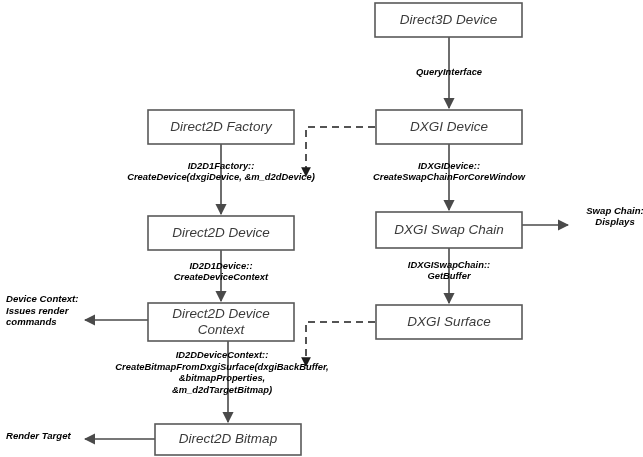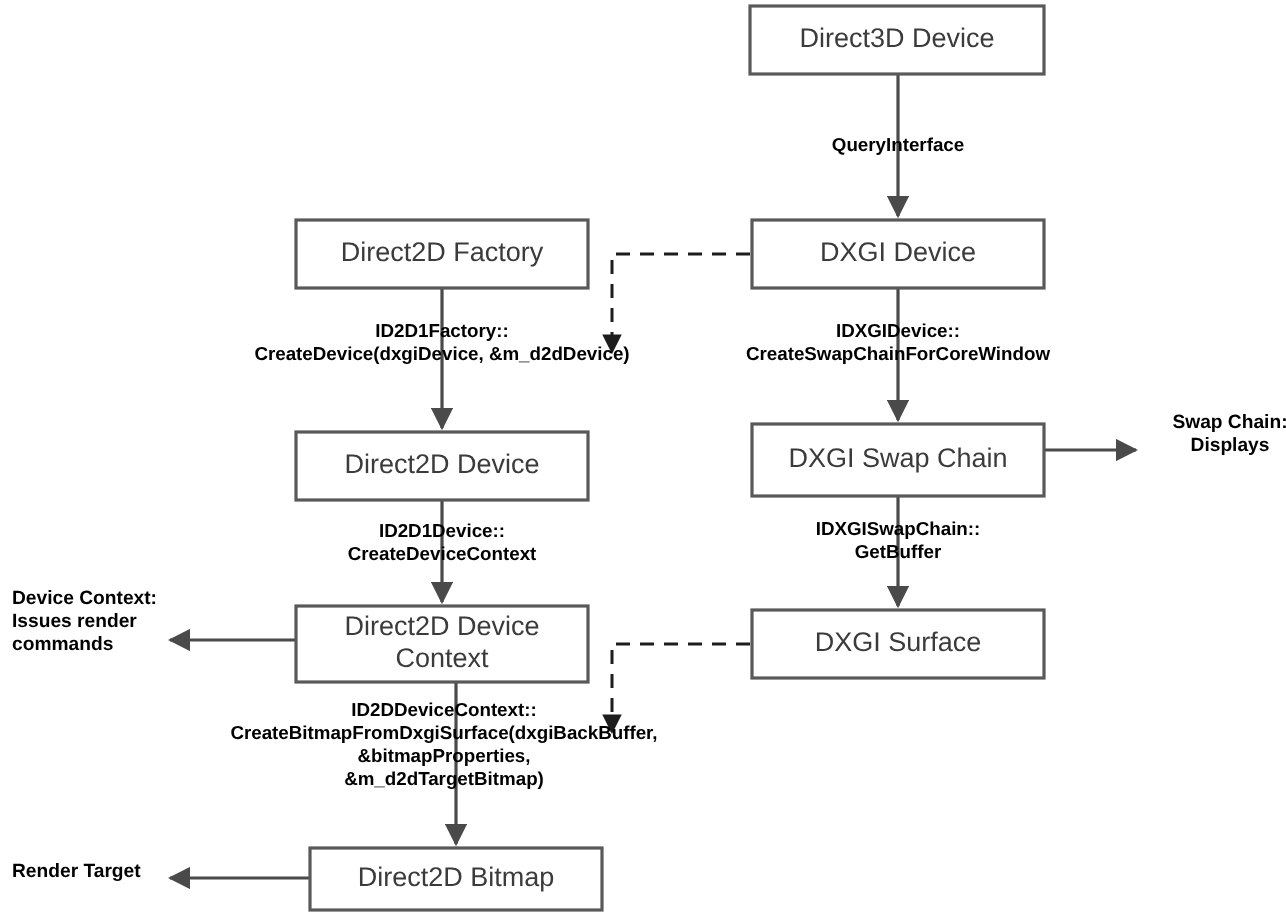--- a/index.html
+++ b/index.html
@@ -10,20 +10,21 @@
   body {
     width: 643px;
     height: 457px;
     overflow: hidden;
     font-family: "Liberation Sans", sans-serif;
   }
   #diagram-root {
     position: relative;
     width: 621px;
     height: 457px;
+    font-style: italic;
   }
   svg#diagram-canvas {
     position: absolute;
     top: 0;
     left: 0;
     width: 643px;
     height: 457px;
     display: block;
   }
   .node-box {

